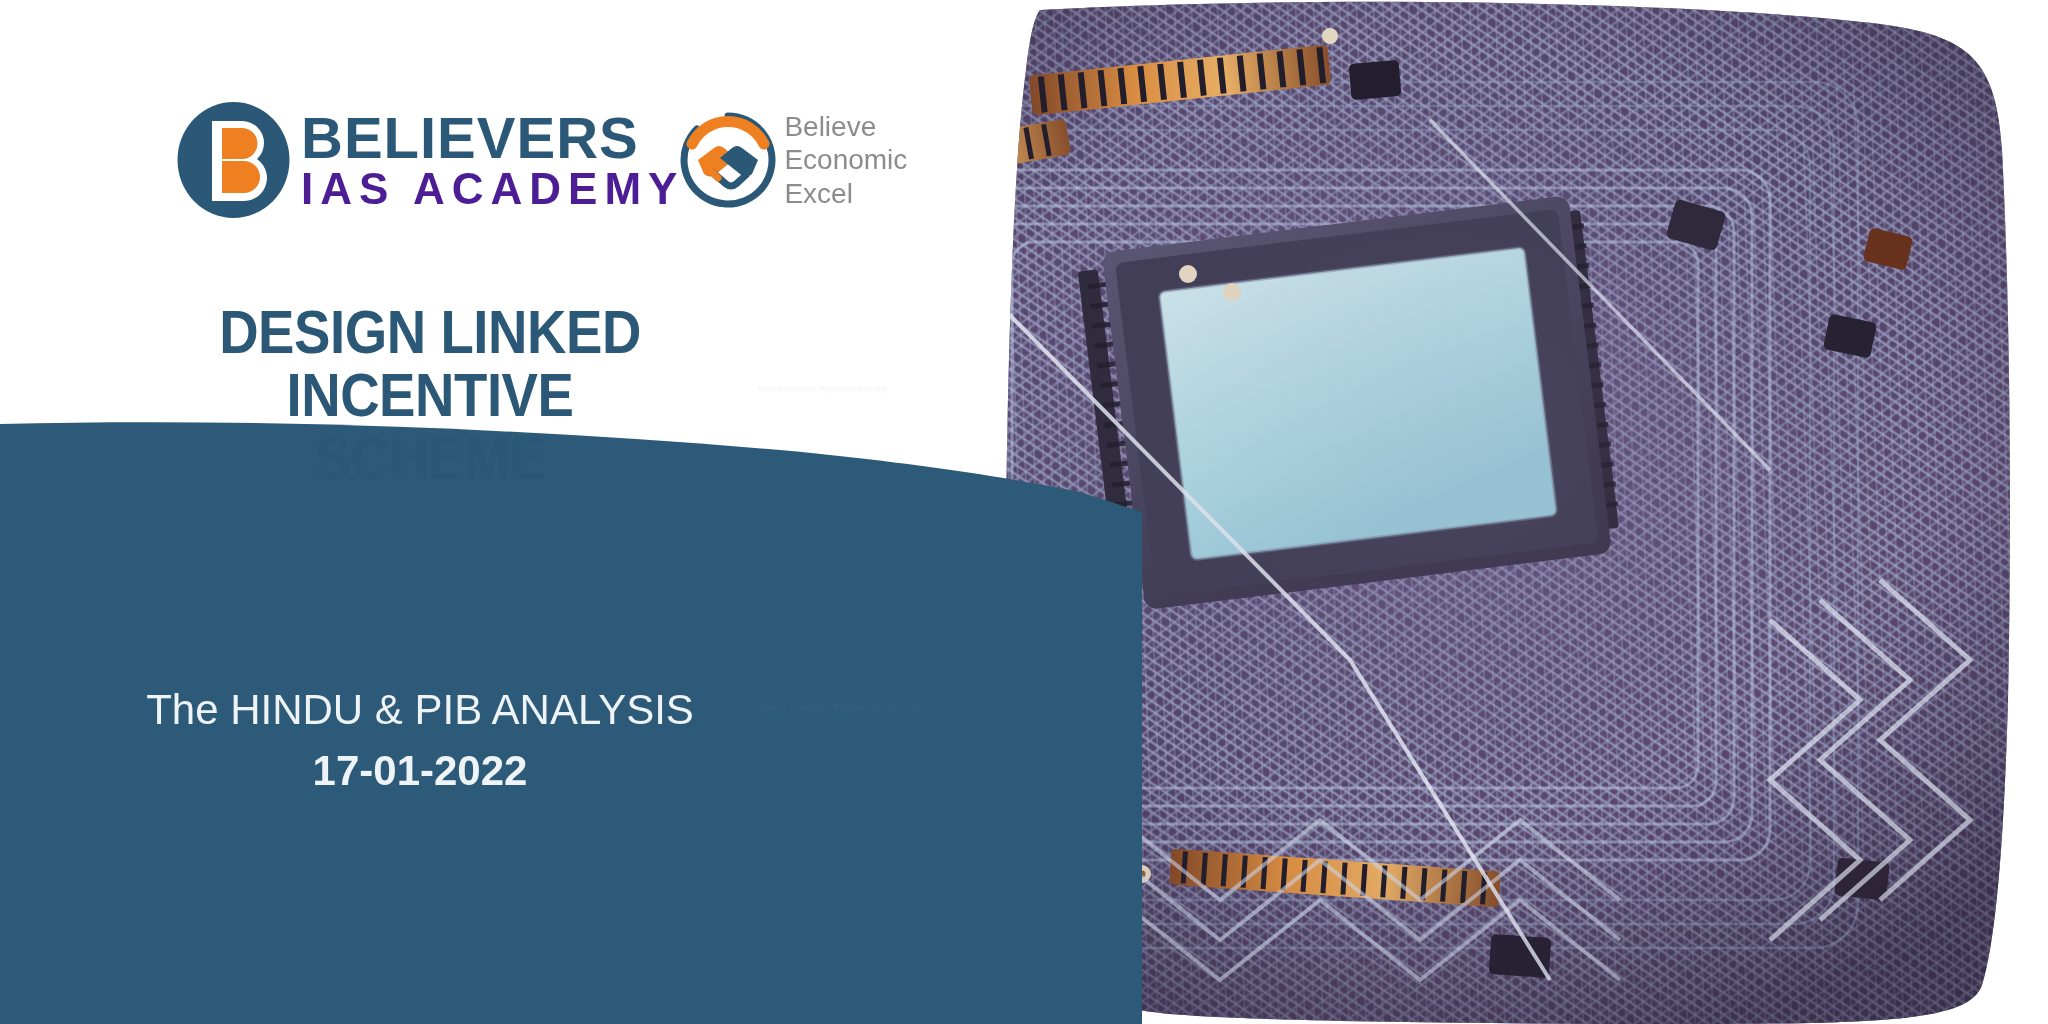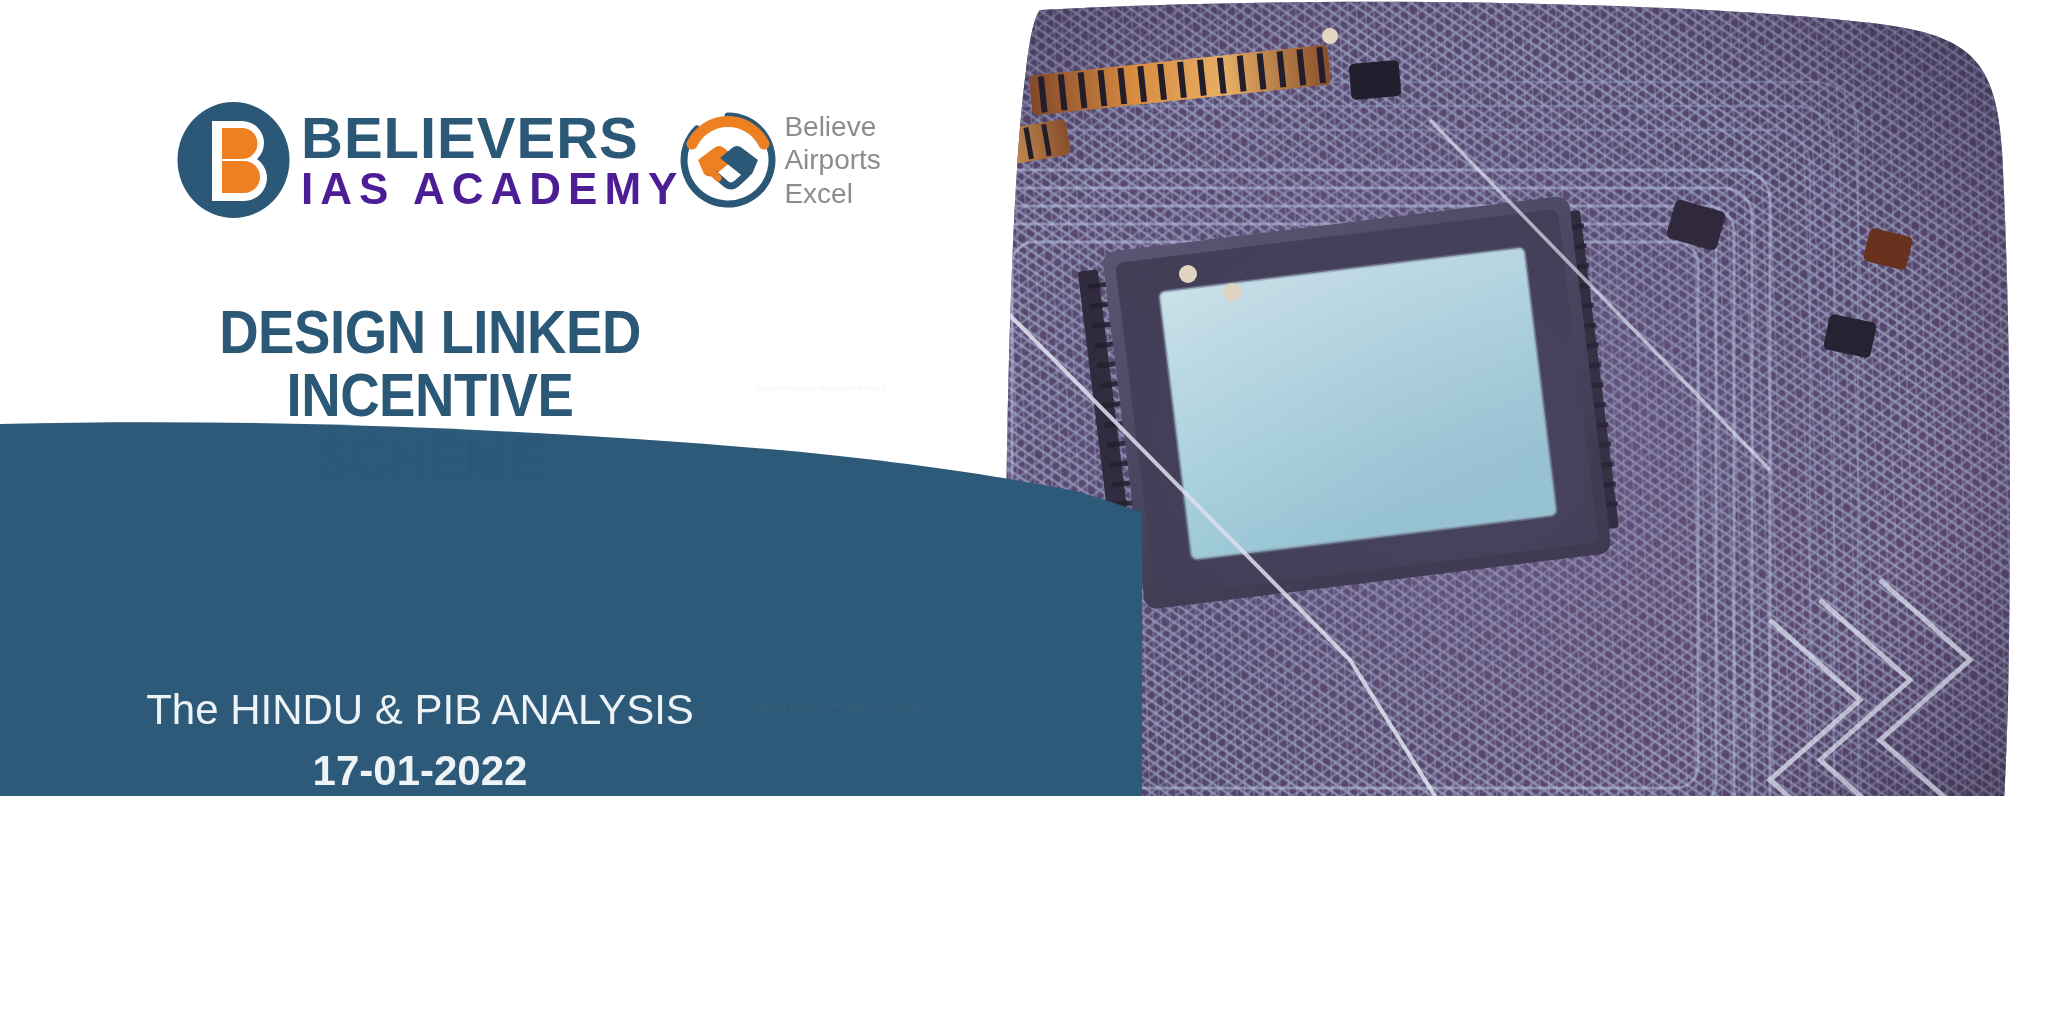--- a/index.html
+++ b/index.html
@@ -8,21 +8,21 @@
     padding: 0;
     background: #ffffff;
   }
   body {
     font-family: "Liberation Sans", sans-serif;
   }
 
   #slide {
     position: relative;
     width: 2048px;
-    height: 796px;
+    height: 1024px;
     overflow: hidden;
     background: #ffffff;
   }
 
   
   #teal-band {
     position: absolute;
     left: 0;
     top: 0;
     width: 2048px;
@@ -406,21 +406,21 @@
       <path d="M50 6 a44 44 0 1 1 -31.1 12.9" fill="none" stroke="#2b5876" stroke-width="7" stroke-linecap="round"></path>
       <path d="M14 34 a40 40 0 0 1 72 0" fill="none" stroke="#ef8022" stroke-width="11" stroke-linecap="round"></path>
       <path d="M20 50 l16 -12 q5 -4 10 0 l12 10 -20 16 q-6 5 -12 0 Z" fill="#ef8022"></path>
       <path d="M80 50 l-16 -12 q-5 -4 -10 0 l-12 10 20 16 q6 5 12 0 Z" fill="#2b5876"></path>
       <path d="M34 62 l14 12 q5 4 10 0 l10 -9" fill="none" stroke="#2b5876" stroke-width="7" stroke-linecap="round"></path>
       <path d="M28 56 l12 12" fill="none" stroke="#ef8022" stroke-width="7" stroke-linecap="round"></path>
     </svg>
 
     <div id="logo-tagline">
       <div>Believe</div>
-      <div>Airports</div>
+      <div>Economic</div>
       <div>Excel</div>
     </div>
   </div>
 
   <div id="main-title">
     <div>DESIGN LINKED INCENTIVE</div>
     <div>SCHEME</div>
   </div>
 
   <div id="watermark-white">Airports Economic Regulatory Authority</div>

